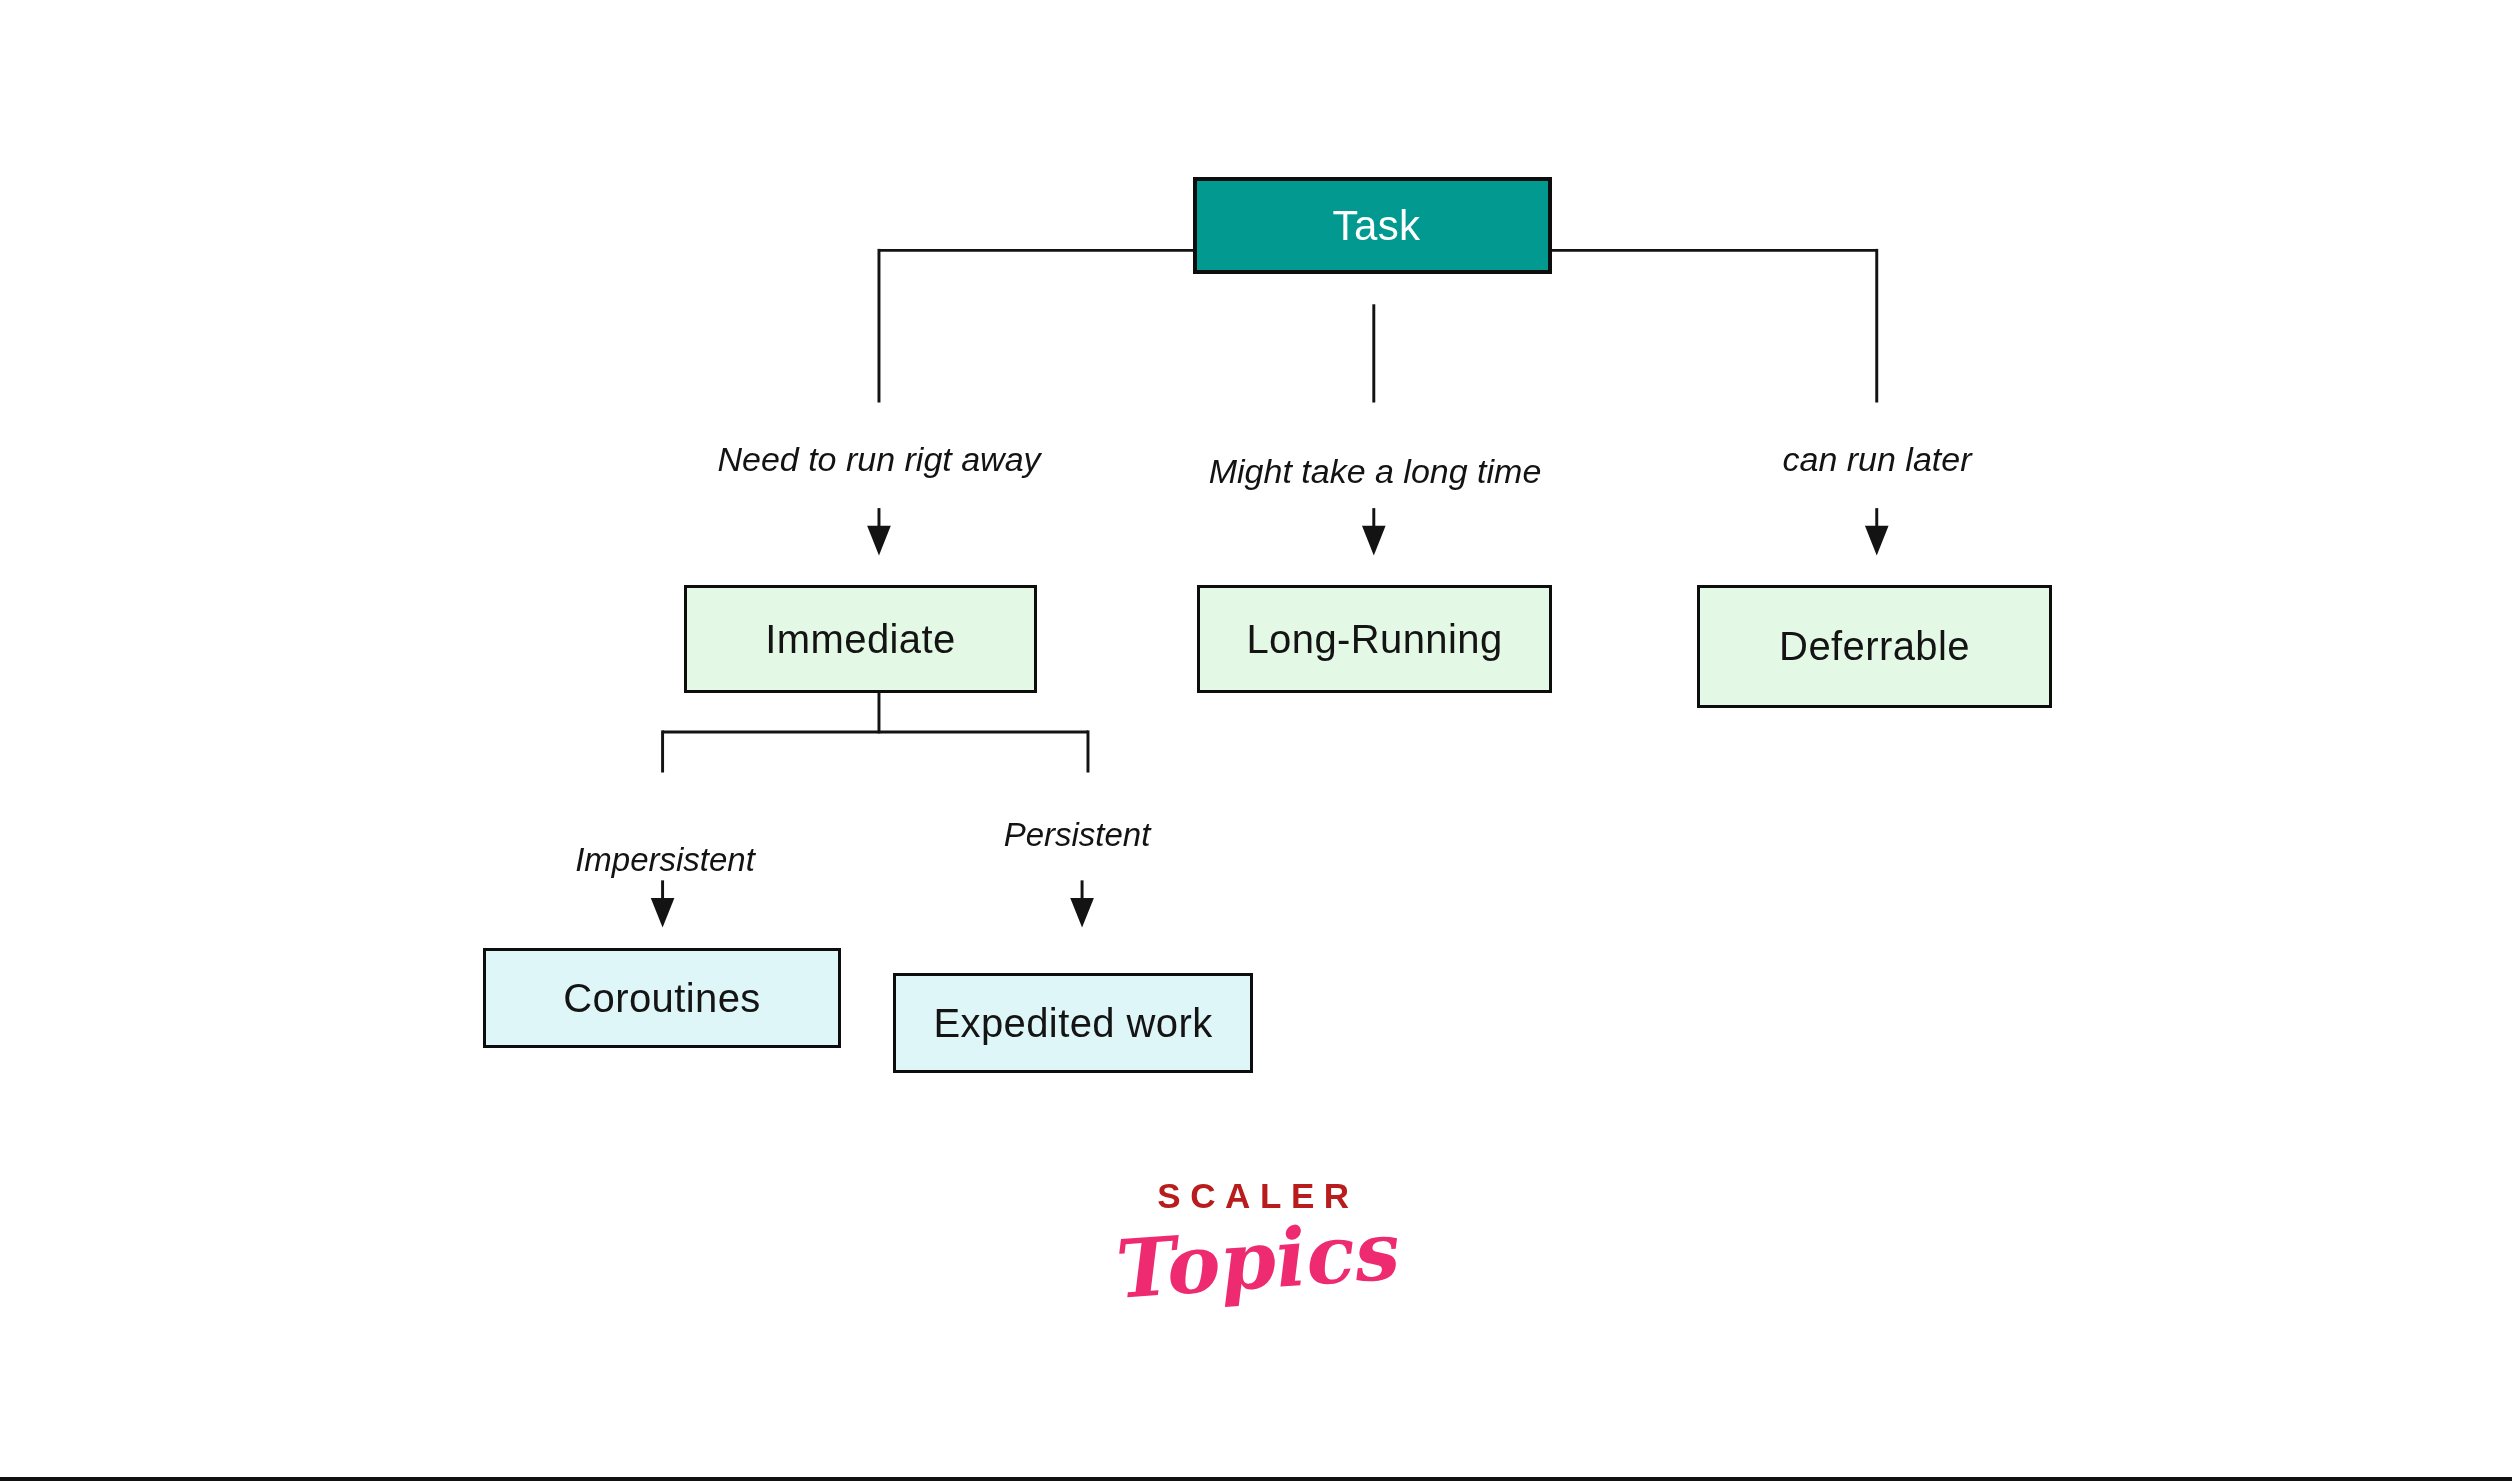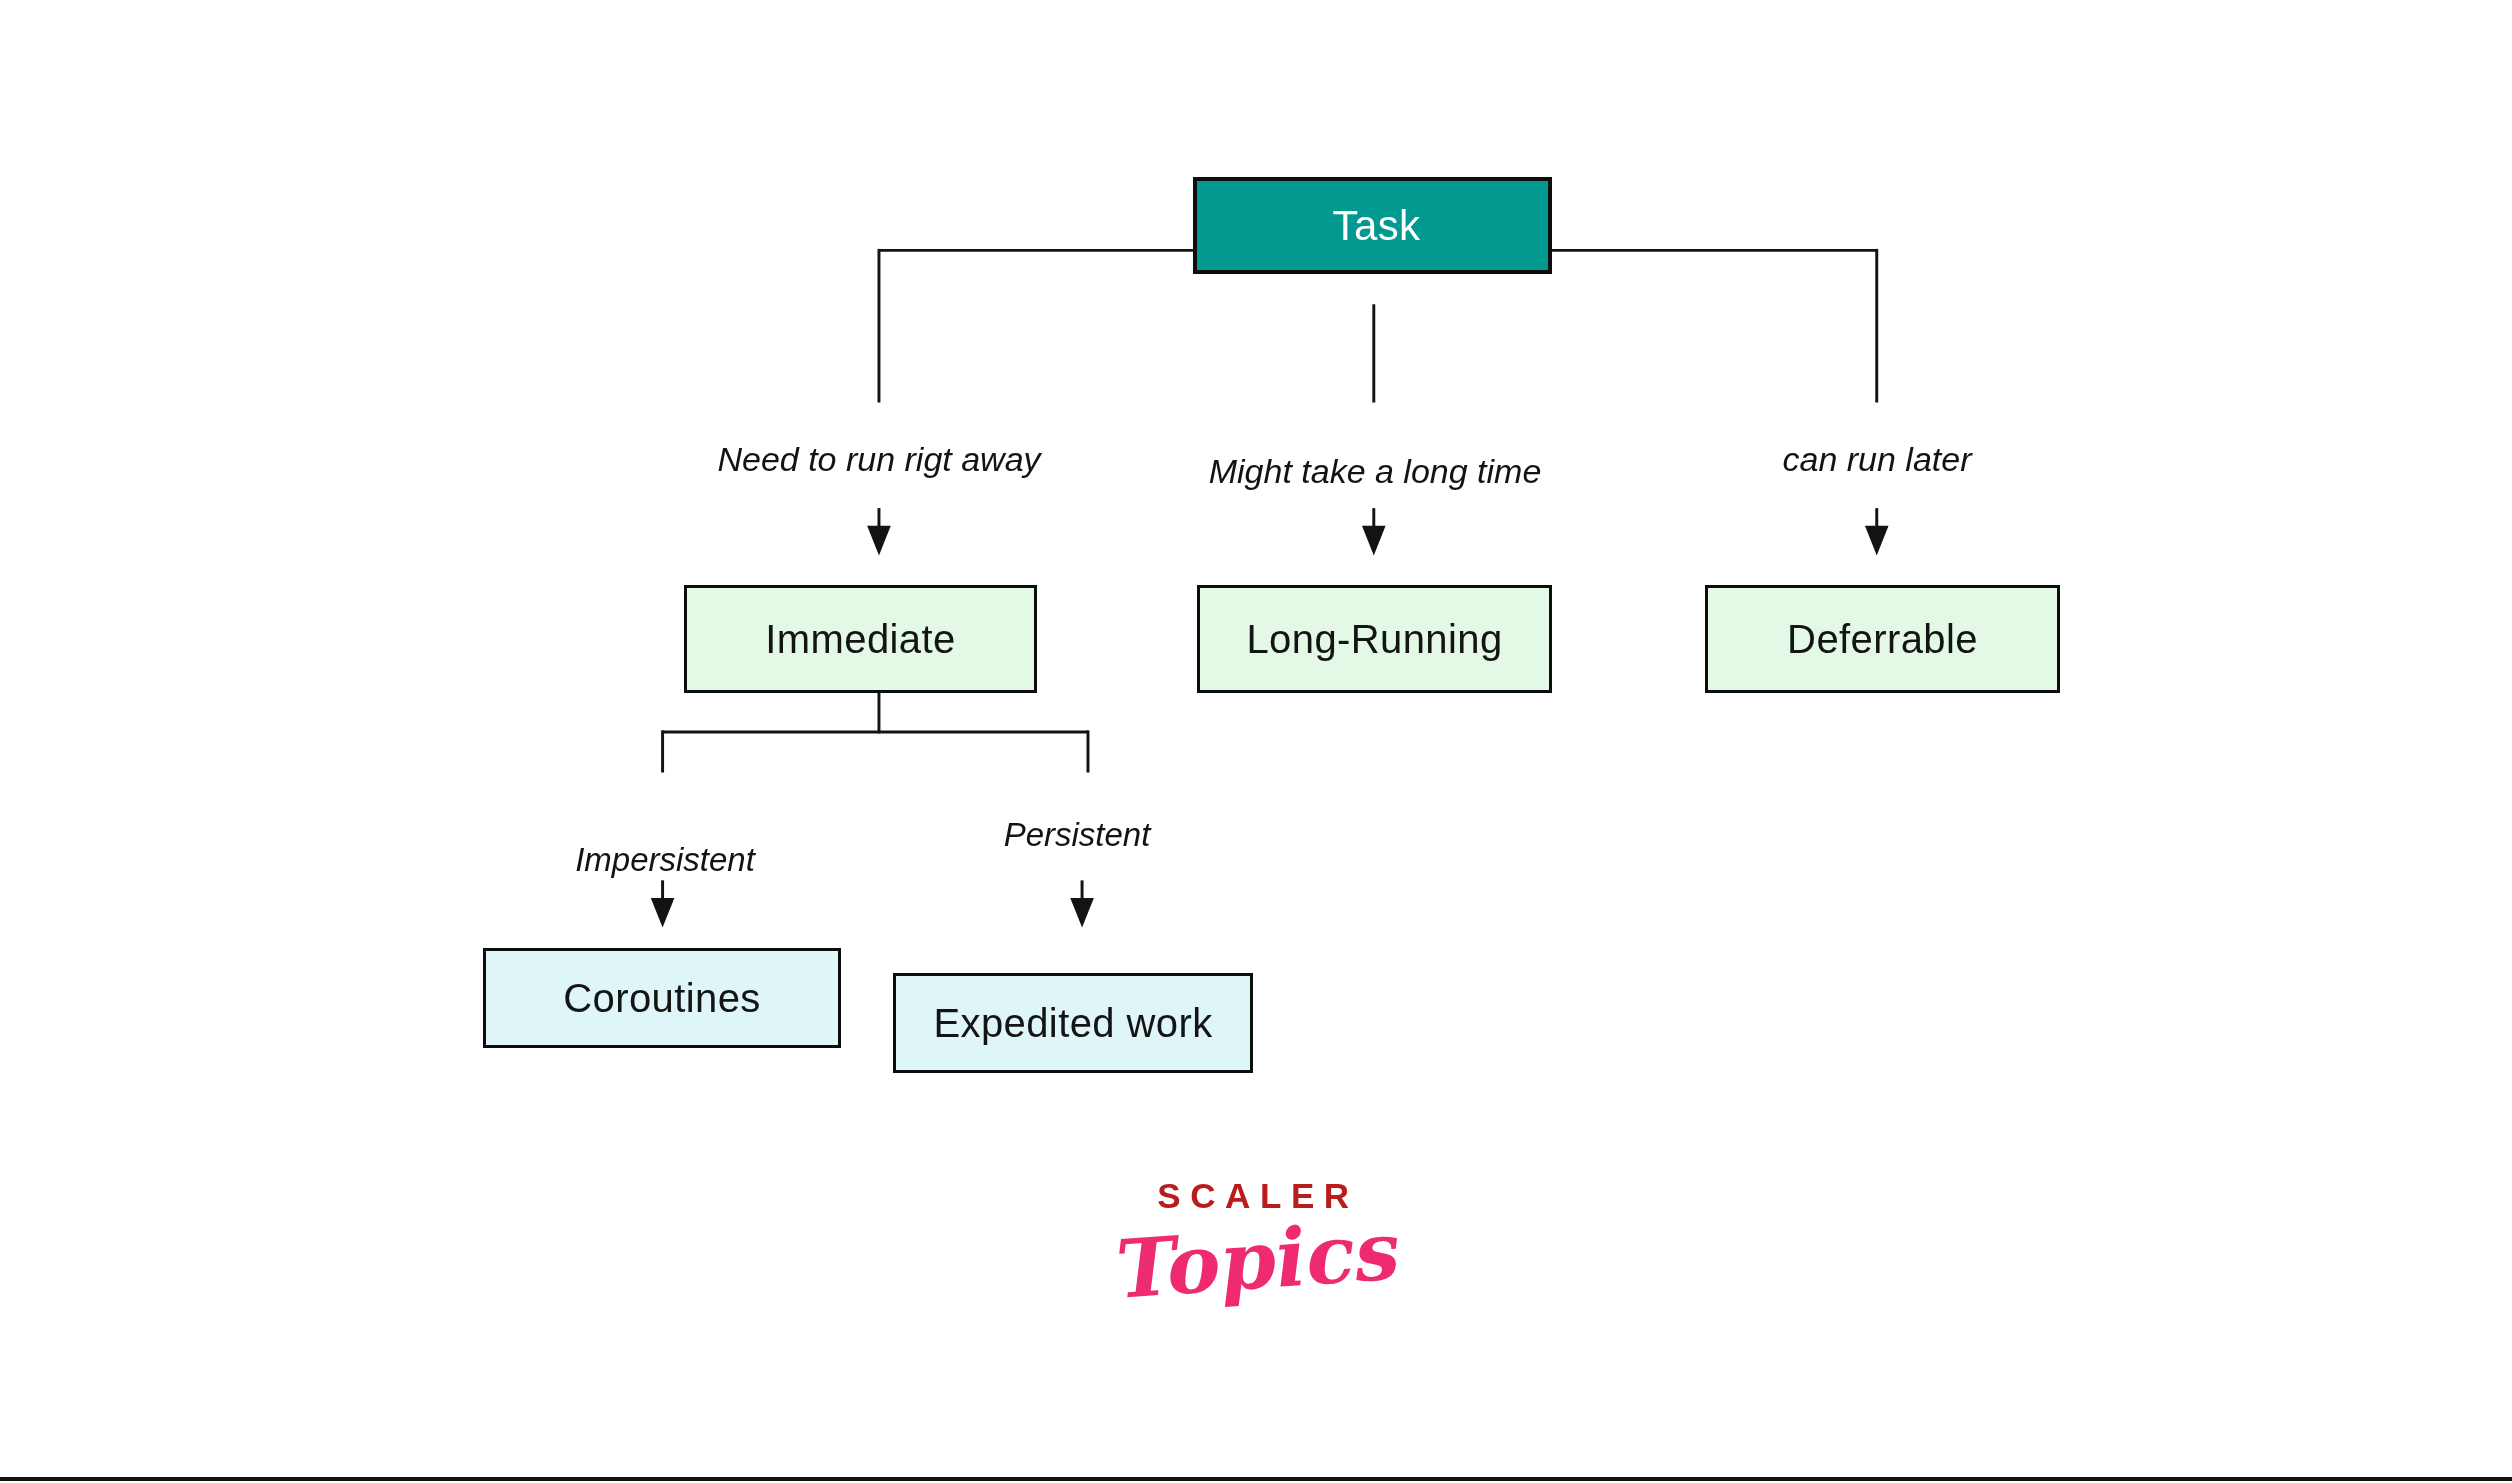--- a/index.html
+++ b/index.html
@@ -130,21 +130,21 @@
   <div class="edge-label" style="left:879px; top:459px;">Need to run rigt away</div>
   <div class="edge-label" style="left:1375px; top:459px;margin-top:12px;">Might take a long time</div>
   <div class="edge-label" style="left:1877px; top:459px;">can run later</div>
 
   <div class="node green" style="left:684px; top:585px; width:353px; height:108px;">
     <span>Immediate</span>
   </div>
   <div class="node green" style="left:1197px; top:585px; width:355px; height:108px;">
     <span>Long-Running</span>
   </div>
-  <div class="node green" style="left:1697px; top:585px; width:355px; height:108px;margin-left:8px;">
+  <div class="node green" style="left:1697px; top:585px; width:355px; height:123px;">
     <span>Deferrable</span>
   </div>
 
   <div class="edge-label small" style="left:665px; top:860px;">Impersistent</div>
   <div class="edge-label small" style="left:1077px; top:835px;">Persistent</div>
 
   <div class="node cyan" style="left:483px; top:948px; width:358px; height:100px;">
     <span>Coroutines</span>
   </div>
   <div class="node cyan" style="left:893px; top:948px; width:360px; height:100px;margin-top:25px;">

